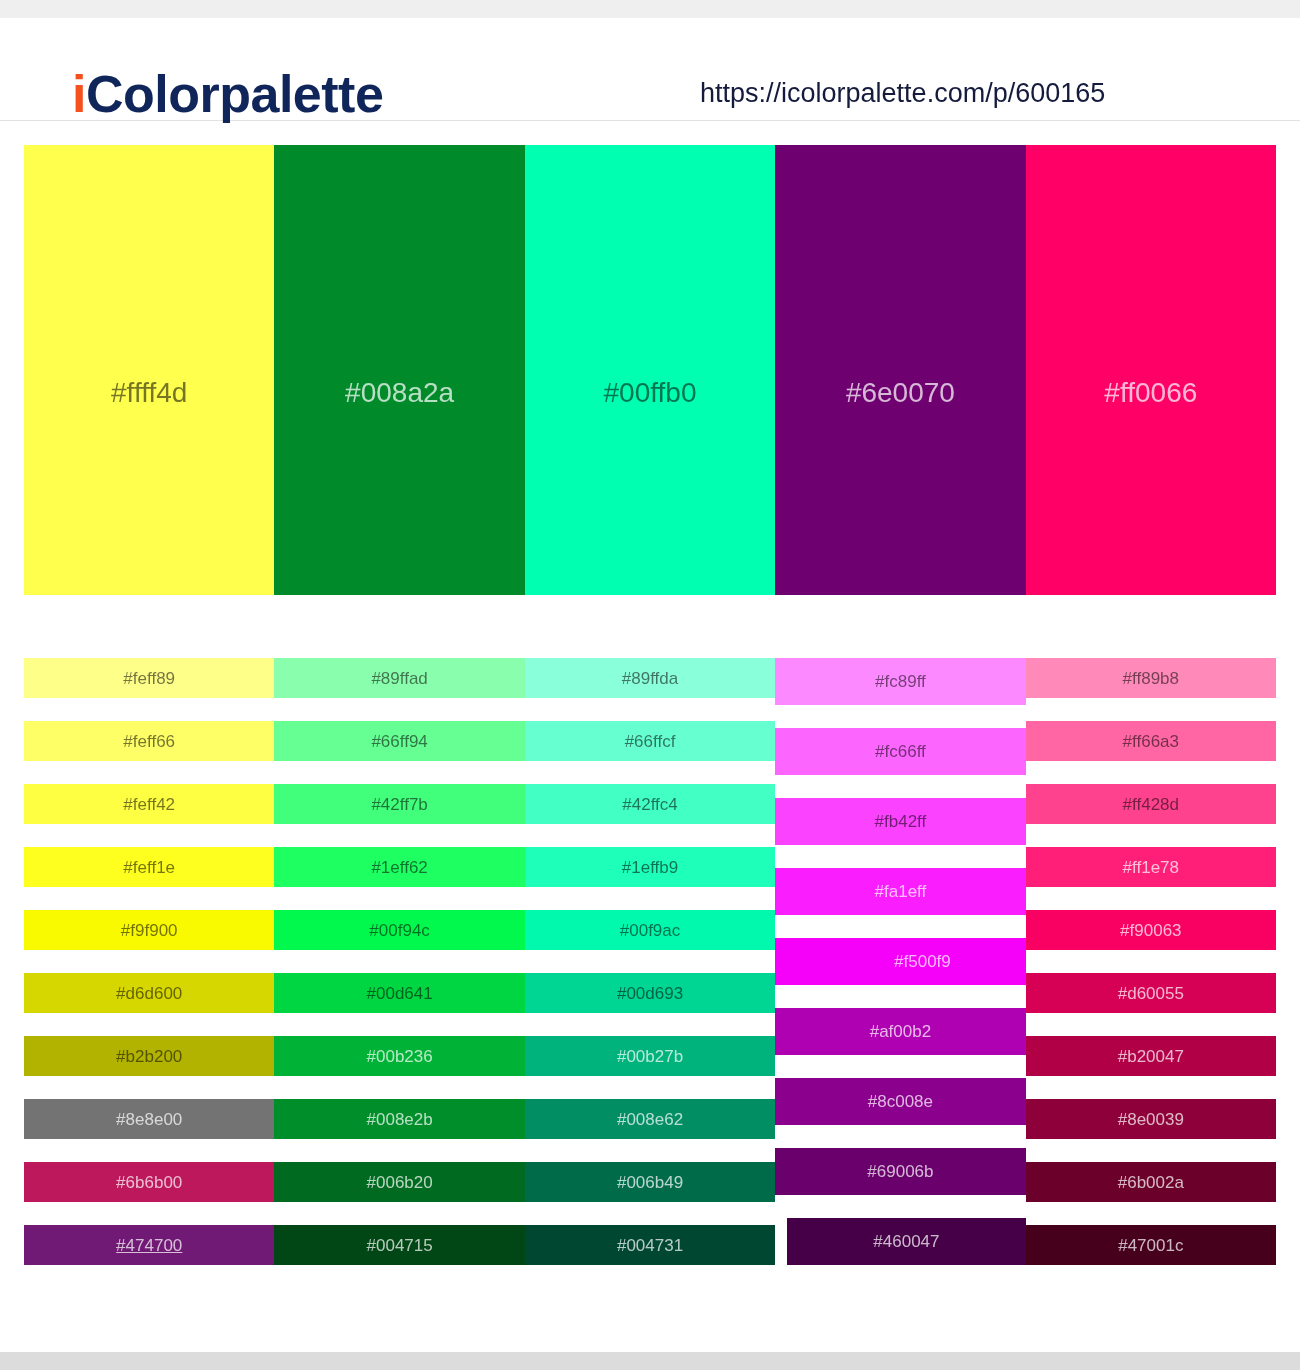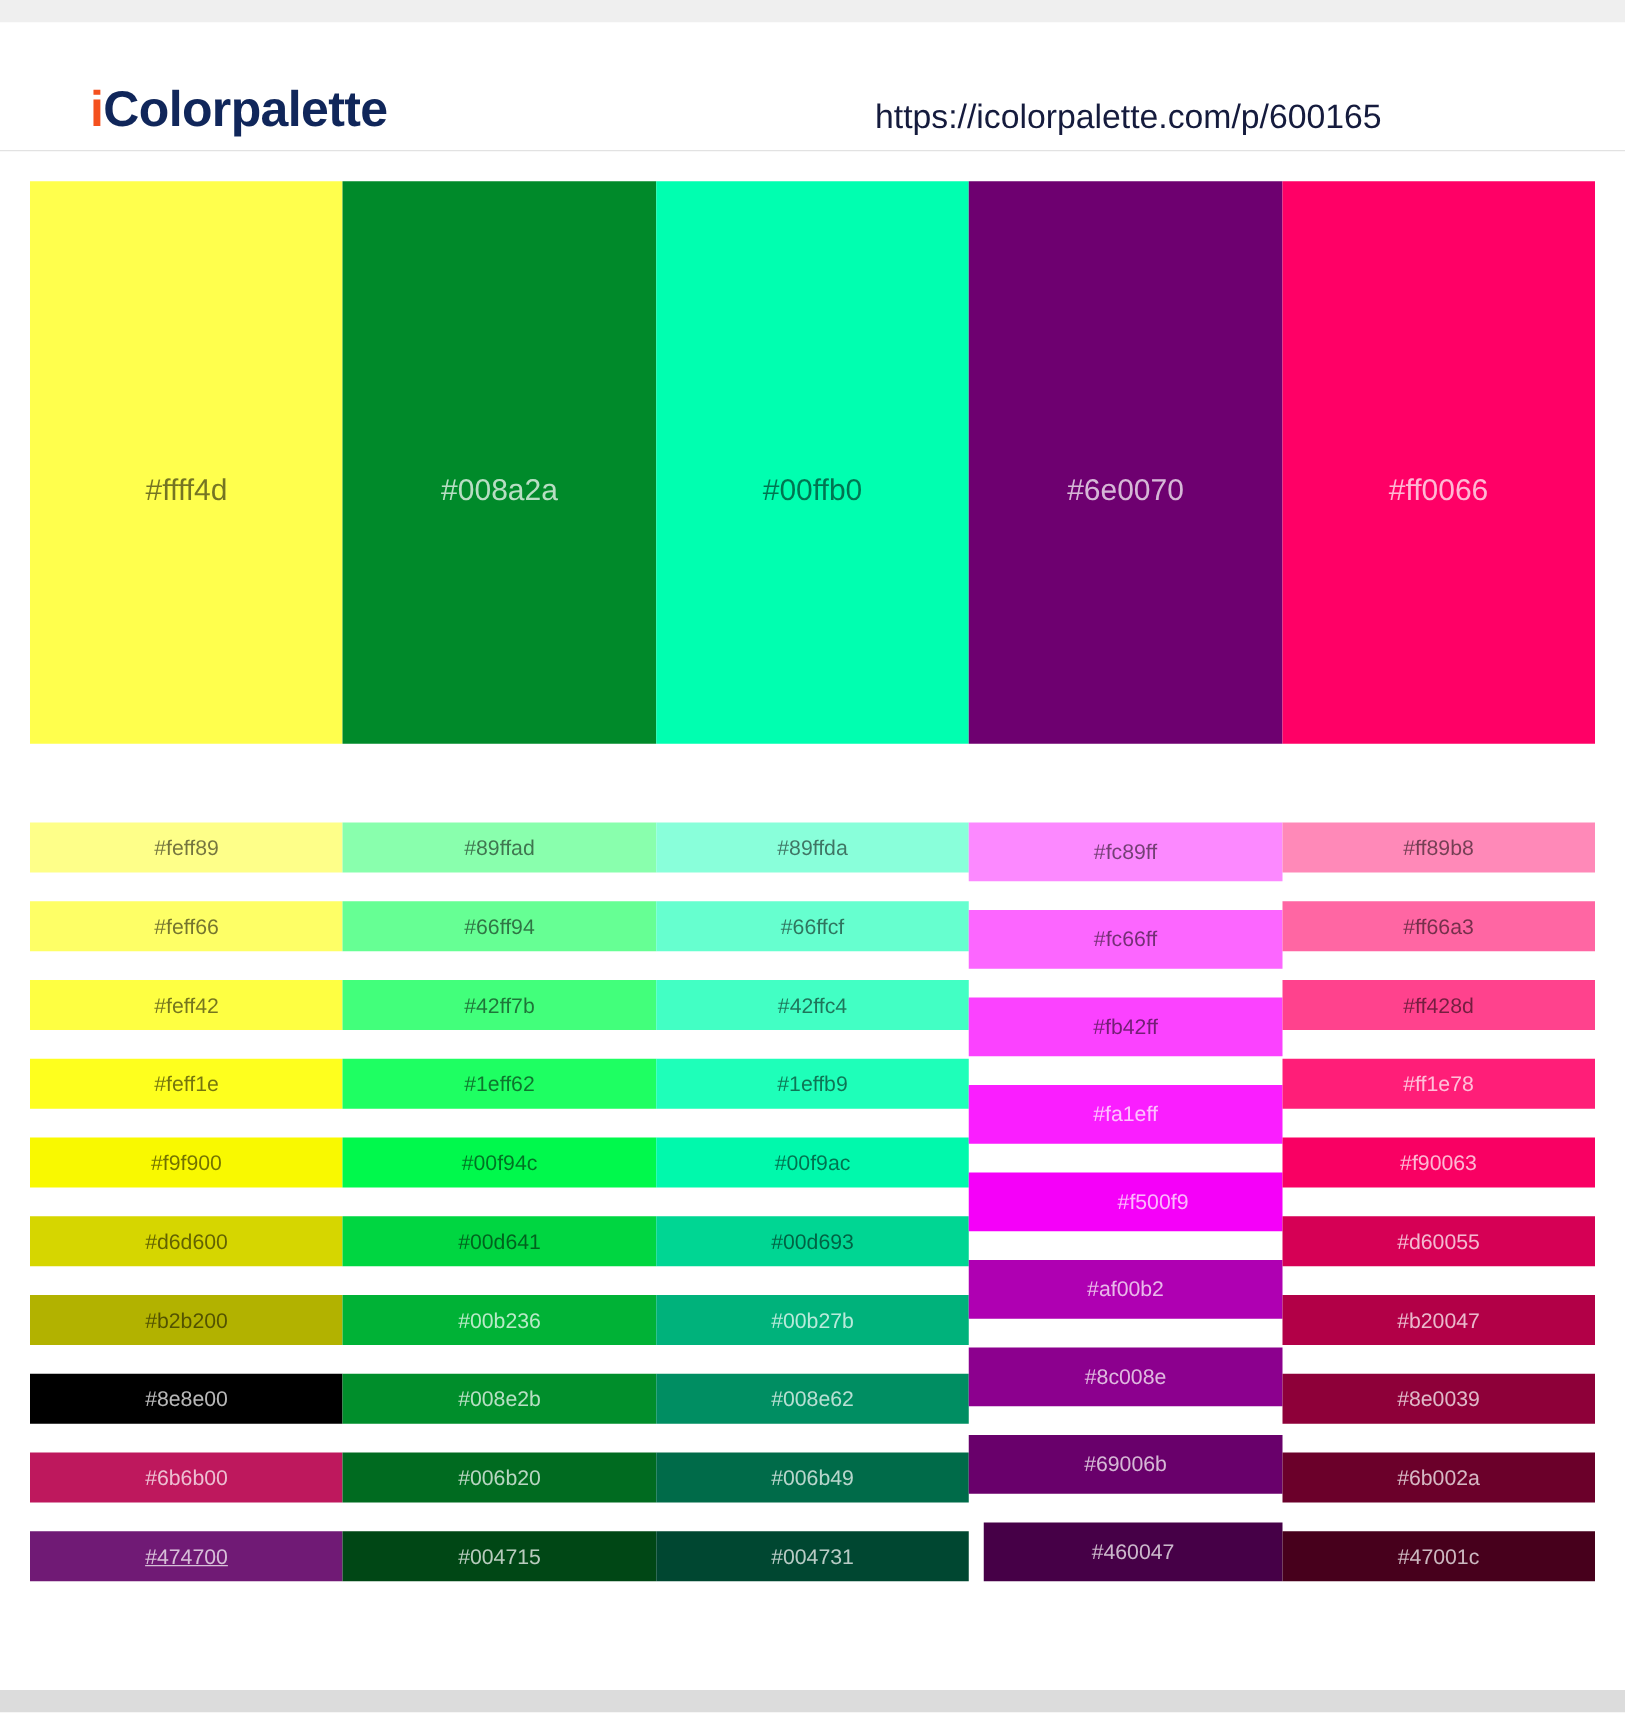--- a/index.html
+++ b/index.html
@@ -43,21 +43,21 @@
     width: 1300px;
     height: 103px;
     background: #ffffff;
     border-bottom: 1px solid #e2e2e2;
   }
 
   .logo {
     position: absolute;
     left: 72px;
     top: 50px;
-    font-size: 40px;
+    font-size: 52px;
     font-weight: bold;
     letter-spacing: -0.5px;
     line-height: 1;
     white-space: nowrap;
   }
   .logo .logo-i  { color: #f4511e; }
   .logo .logo-rest { color: #10265a; }
 
   .site-url {
     position: absolute;
@@ -81,21 +81,21 @@
     flex: 1 1 0;
     position: relative;
   }
   .palette-swatch .swatch-label {
     position: absolute;
     left: 0;
     right: 0;
     top: 55.2%;
     transform: translateY(-50%);
     text-align: center;
-    font-size: 24px;
+    font-size: 28px;
     line-height: 1;
     white-space: nowrap;
   }
 
   
   .shades-grid {
     position: absolute;
     left: 24px;
     top: 658px;
     width: 1252px;
@@ -155,21 +155,21 @@
 
   <div class="shades-grid">
       <div class="shade-column">
         <div class="shade-cell dark-text" style="background: rgb(254, 255, 137);">#feff89</div>
         <div class="shade-cell dark-text" style="background: rgb(254, 255, 102);">#feff66</div>
         <div class="shade-cell dark-text" style="background: rgb(254, 255, 66);">#feff42</div>
         <div class="shade-cell dark-text" style="background: rgb(254, 255, 30);">#feff1e</div>
         <div class="shade-cell dark-text" style="background: rgb(249, 249, 0);">#f9f900</div>
         <div class="shade-cell dark-text" style="background: rgb(214, 214, 0);">#d6d600</div>
         <div class="shade-cell dark-text" style="background: rgb(178, 178, 0);">#b2b200</div>
-        <div class="shade-cell light-text" style="background: #000000;">#8e8e00</div>
+        <div class="shade-cell light-text" style="background: #737373;">#8e8e00</div>
         <div class="shade-cell light-text" style="background: #be185d;">#6b6b00</div>
         <div class="shade-cell light-text" style="background: #701a75; text-decoration: underline;">#474700</div>
       </div>
       <div class="shade-column">
         <div class="shade-cell dark-text" style="background: rgb(137, 255, 173);">#89ffad</div>
         <div class="shade-cell dark-text" style="background: rgb(102, 255, 148);">#66ff94</div>
         <div class="shade-cell dark-text" style="background: rgb(66, 255, 123);">#42ff7b</div>
         <div class="shade-cell dark-text" style="background: rgb(30, 255, 98); text-align: right;">#1eff62</div>
         <div class="shade-cell dark-text" style="background: rgb(0, 249, 76);">#00f94c</div>
         <div class="shade-cell dark-text" style="background: rgb(0, 214, 65);">#00d641</div>

